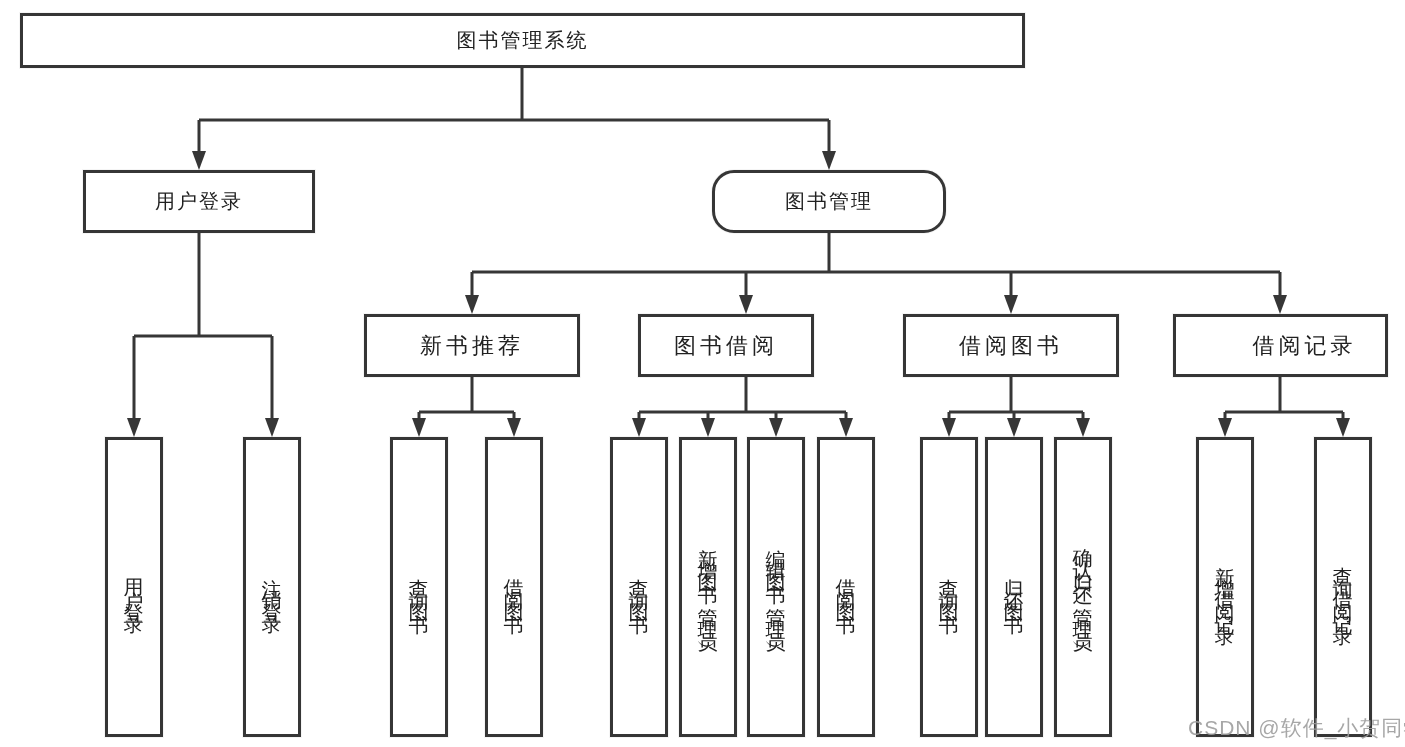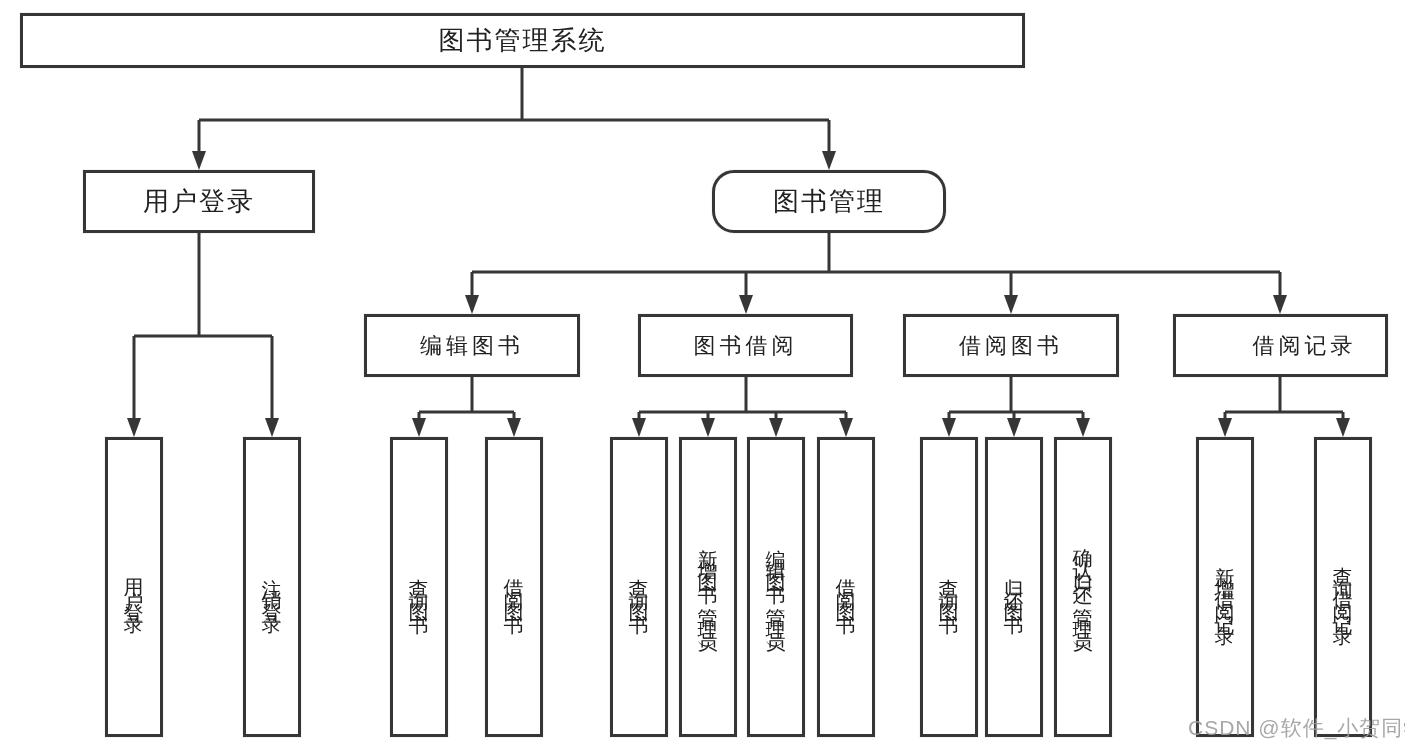--- a/index.html
+++ b/index.html
@@ -25,21 +25,21 @@
     z-index: 1;
   }
   .node {
     position: absolute;
     background: #fff;
     border: 3px solid var(--line);
     display: flex;
     align-items: center;
     justify-content: center;
     color: var(--text);
-    font-size: 26px;
+    font-size: 20px;
     letter-spacing: 2px;
     z-index: 2;
     box-shadow: 0 0 0 1px rgba(0,0,0,0.04);
   }
   .node.mid { font-size: 22px; letter-spacing: 4px; }
   .leaf {
     position: absolute;
     top: 437px;
     width: 58px;
     height: 300px;
@@ -58,21 +58,21 @@
     font-size: 20px;
     letter-spacing: 12px;
     line-height: 1;
     color: var(--text);
   }
   
   #n-root      { left: 20px;  top: 13px;  width: 1005px; height: 55px; }
   #n-user      { left: 83px;  top: 170px; width: 232px;  height: 63px; }
   #n-mgmt      { left: 712px; top: 170px; width: 234px;  height: 63px; border-radius: 22px; }
   #n-newrec    { left: 364px; top: 314px; width: 216px;  height: 63px; }
-  #n-borrow    { left: 638px; top: 314px; width: 215px;  height: 63px; }
+  #n-borrow    { left: 638px; top: 314px; width: 176px;  height: 63px; }
   #n-current   { left: 903px; top: 314px; width: 216px;  height: 63px; }
   #n-records   { left: 1173px;top: 314px; width: 215px;  height: 63px; padding-left: 48px; }
   
   #l-userlogin { left: 105px; }
   #l-logout    { left: 243px; }
   #l-query1    { left: 390px; }
   #l-borrow1   { left: 485px; }
   #l-query2    { left: 610px; }
   #l-addbook   { left: 679px; }
   #l-editbook  { left: 747px; }
@@ -137,21 +137,21 @@
   </div>
 
   <div class="node" id="n-user">
     <span>用户登录</span>
   </div>
   <div class="node" id="n-mgmt">
     <span>图书管理</span>
   </div>
 
   <div class="node mid" id="n-newrec">
-    <span>编辑图书</span>
+    <span>新书推荐</span>
   </div>
   <div class="node mid" id="n-borrow">
     <span>图书借阅</span>
   </div>
   <div class="node mid" id="n-current">
     <span>借阅图书</span>
   </div>
   <div class="node mid" id="n-records">
     <span>借阅记录</span>
   </div>

